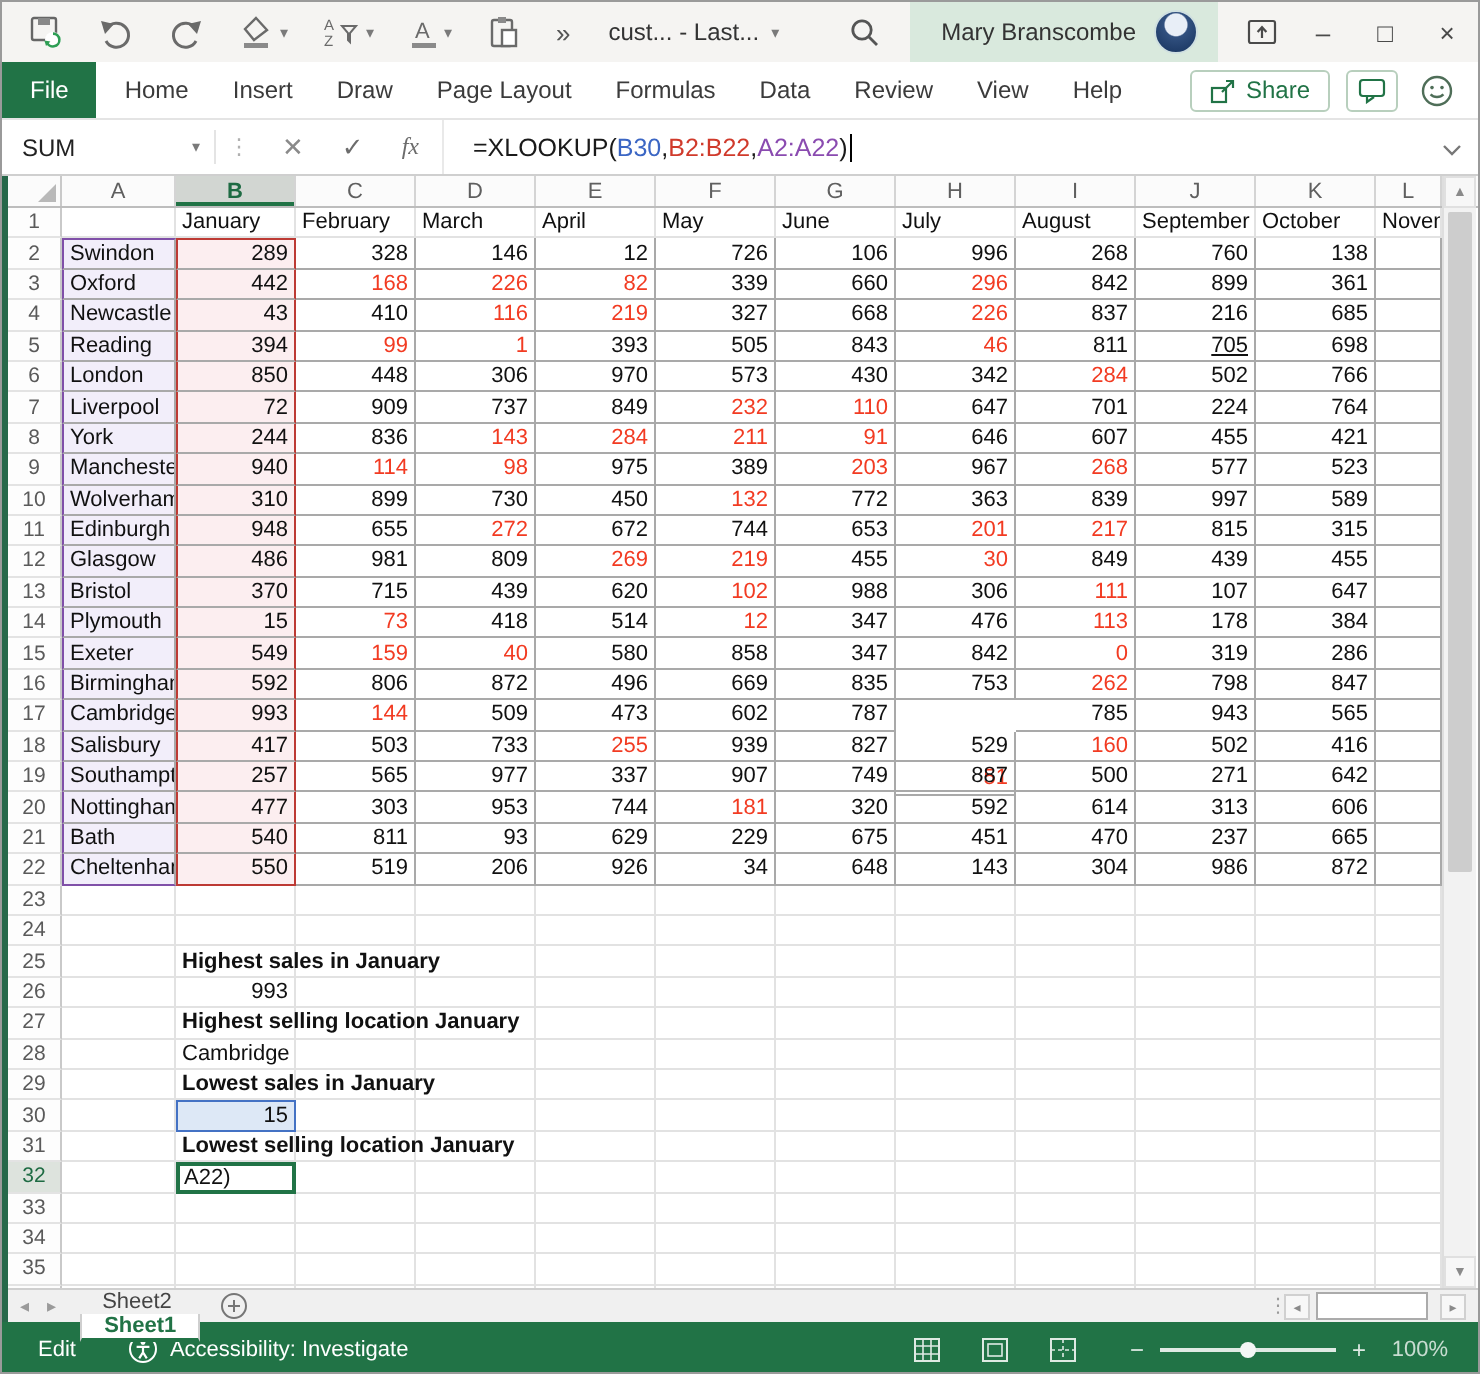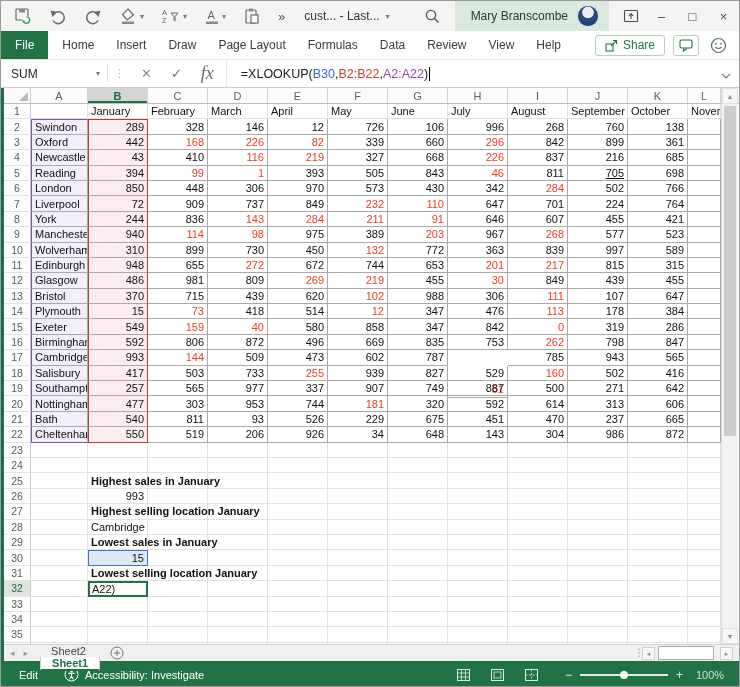--- a/index.html
+++ b/index.html
@@ -33,21 +33,21 @@
   .comment-btn { border:1px solid #b8cfbd; border-radius:3px; height:21px; width:26px; display:flex; align-items:center; justify-content:center; background:#fff; }
   .smiley-btn { display:flex; align-items:center; justify-content:center; width:22px; }
 
   
   .formulabar { height:29px; background:#fff; border-top:1px solid #e4e4e4; border-bottom:1px solid #cfcfcf; display:flex; align-items:center; }
   .namebox { width:106px; height:100%; display:flex; align-items:center; justify-content:space-between; padding:0 7px 0 10px; font-size:12px; color:#222; }
   .fb-dots { color:#b0b0b0; font-size:11px; padding:0 6px; border-left:1px solid #e4e4e4; height:60%; display:flex; align-items:center; }
   .fb-btns { display:flex; align-items:center; gap:19px; padding:0 12px 0 10px; }
   .fb-x { color:#8a8a8a; font-size:13px; }
   .fb-check { color:#6c6c6c; font-size:13px; }
-  .fb-fx { color:#6c6c6c; font-size:18px; font-style:italic; font-family:"Liberation Serif", serif; }
+  .fb-fx { color:#6c6c6c; font-size:12px; font-style:italic; font-family:"Liberation Serif", serif; }
   .fb-formula { flex:1; font-size:12.5px; display:flex; align-items:center; border-left:1px solid #e9e9e9; padding-left:14px; height:100%; white-space:pre; }
   .caret { width:1px; height:14px; background:#000; margin-left:1px; }
   .fb-chevron { padding:0 8px; color:#777; }
 
   
   .gridarea { position:relative; background:#fff; }
   .green-strip { position:absolute; left:0; top:0; width:3px; height:573px; background:#26684a; z-index:6; }
   .colheaders { display:flex; height:16px; margin-left:3px; background:#fbfbfb; border-bottom:1px solid #bdbdbd; }
   .corner { width:27px; height:100%; border-right:1px solid #c9c9c9; position:relative; background:#fbfbfb; }
   .corner:after { content:""; position:absolute; right:2px; bottom:2px; border-left:9px solid transparent; border-bottom:9px solid #b9b9b9; }
@@ -565,21 +565,21 @@
           <div class="c data num" style="width: 60px;">313</div>
           <div class="c data num" style="width: 60px;">606</div>
           <div class="c data" style="width: 33px;"></div>
         </div>
         <div class="grow">
           <div class="rh">21</div>
           <div class="c data city acol" style="width: 57px;">Bath</div>
           <div class="c data num bcol" style="width: 60px;">540</div>
           <div class="c data num" style="width: 60px;">811</div>
           <div class="c data num" style="width: 60px;">93</div>
-          <div class="c data num" style="width: 60px;">526</div>
+          <div class="c data num" style="width: 60px;">629</div>
           <div class="c data num" style="width: 60px;">229</div>
           <div class="c data num" style="width: 60px;">675</div>
           <div class="c data num" style="width: 60px;">451</div>
           <div class="c data num" style="width: 60px;">470</div>
           <div class="c data num" style="width: 60px;">237</div>
           <div class="c data num" style="width: 60px;">665</div>
           <div class="c data" style="width: 33px;"></div>
         </div>
         <div class="grow">
           <div class="rh">22</div>

